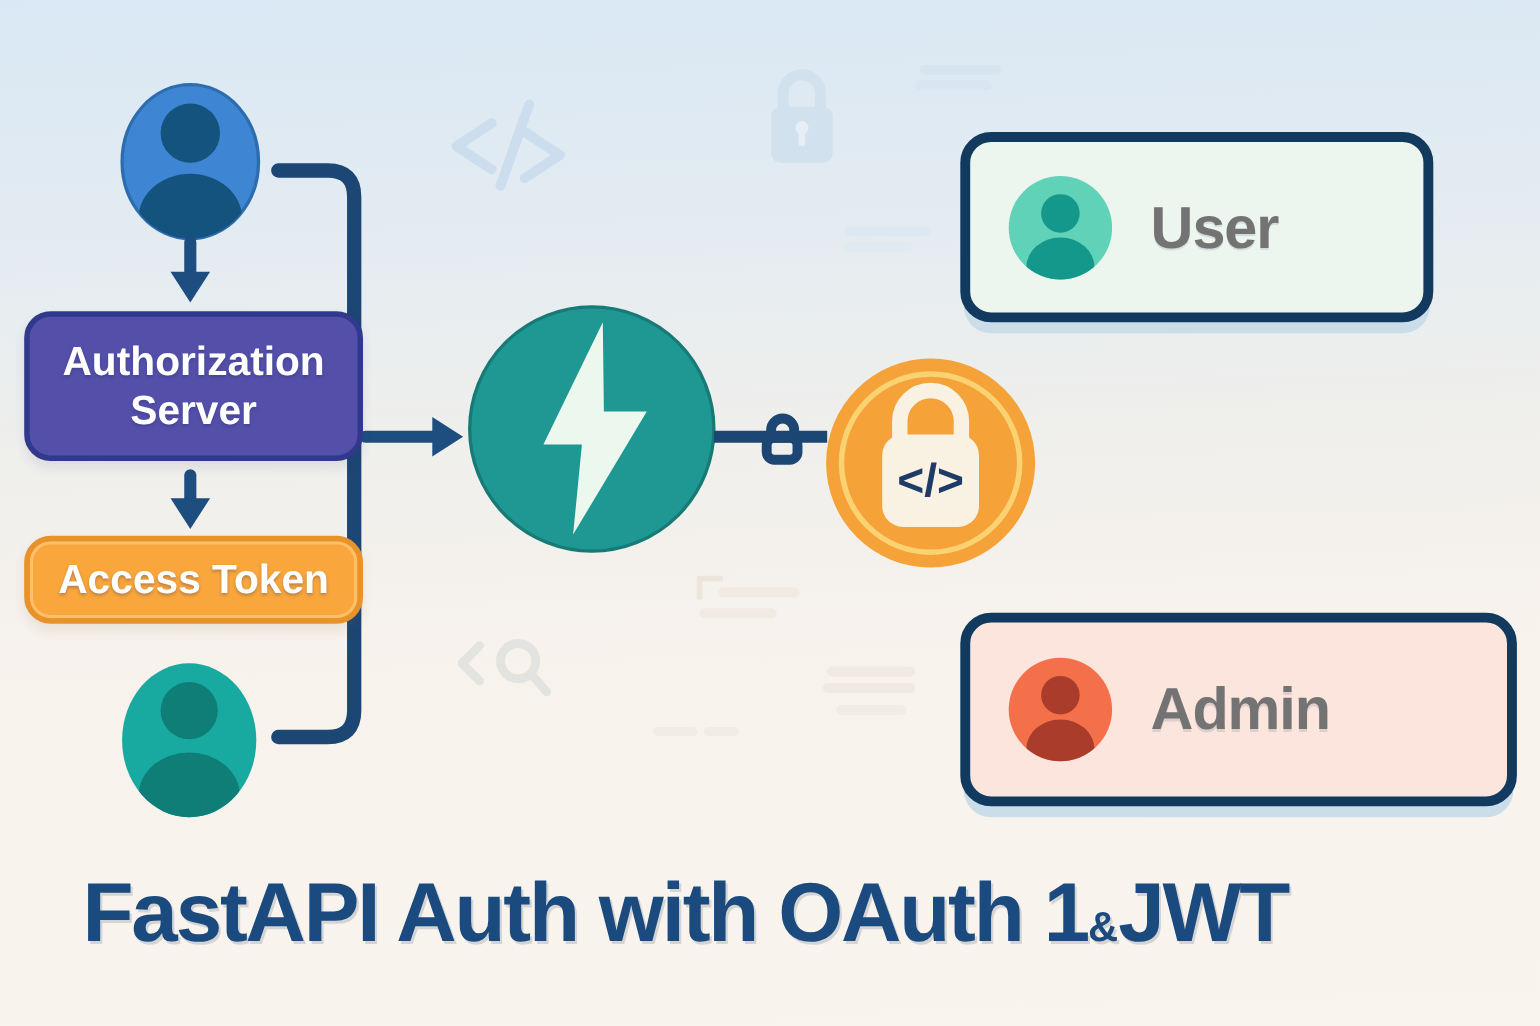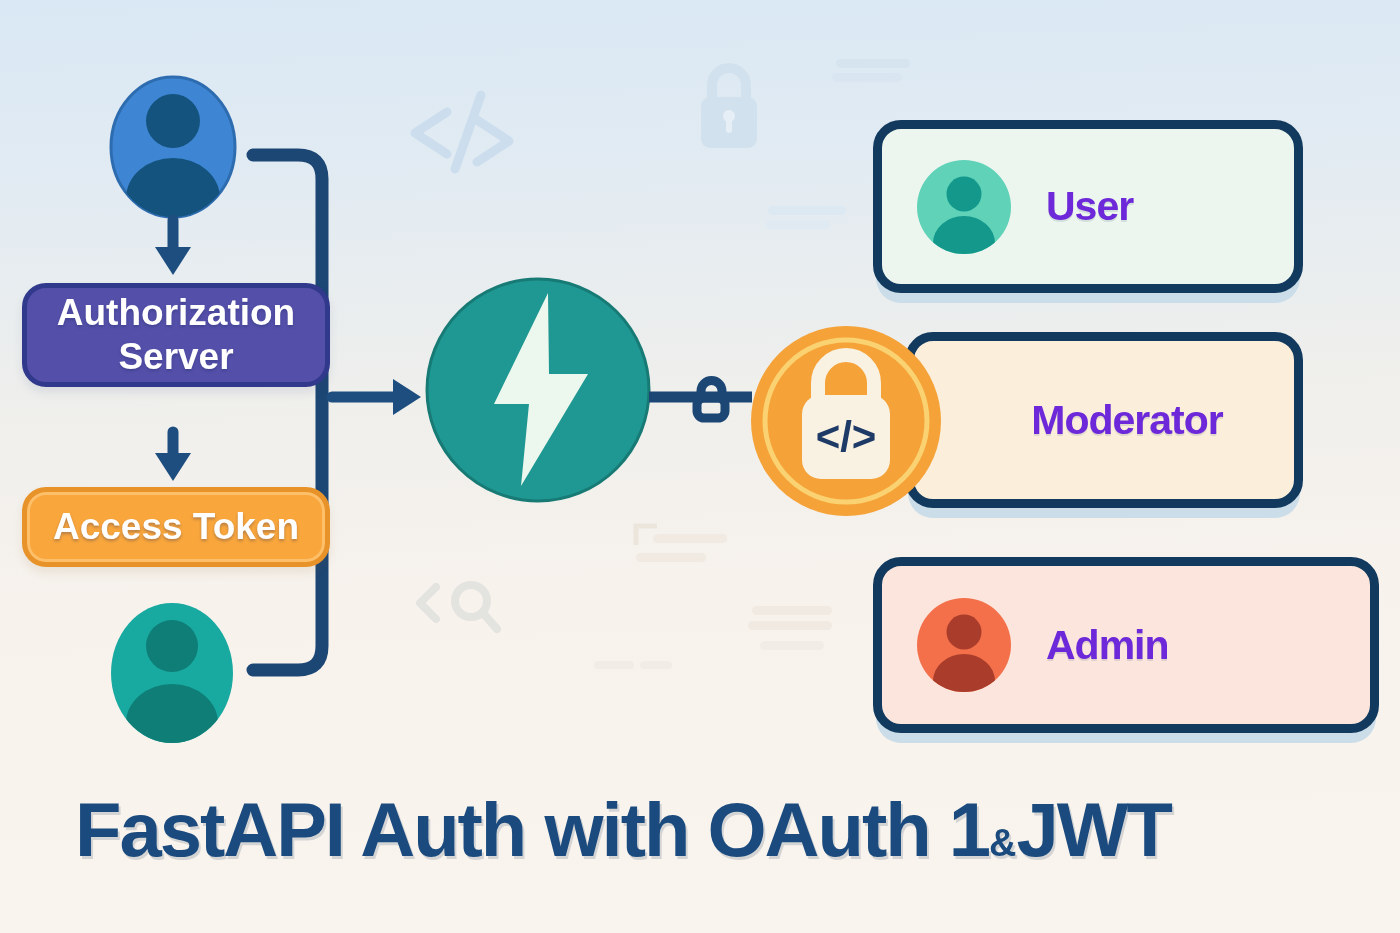--- a/index.html
+++ b/index.html
@@ -12,41 +12,41 @@
   }
   .layer{ position:absolute; left:0; top:0; z-index:1; }
 
   
   .flow-box{
     position:absolute; z-index:2; display:flex; align-items:center; justify-content:center;
     text-align:center; color:#ffffff; font-weight:700; line-height:1.18;
     text-shadow:0 2px 3px rgba(30,35,90,.30);
   }
   .auth-box{
-    left:22px; top:283px; width:308px; height:104px; font-size:37px;
+    left:22px; top:283px; width:308px; height:136px; font-size:37px;
     background:#5450aa; border:5px solid #31398c; border-radius:24px;
     box-shadow:0 6px 10px rgba(60,60,120,.10);
     padding:0 10px;
   }
   .token-box{
     left:22px; top:487px; width:308px; height:80px; font-size:37px;
     background:#f9a63c; border:5px solid #e8922a; border-radius:24px;
     box-shadow:inset 0 0 0 3px rgba(255,205,130,.65), 0 6px 10px rgba(140,100,40,.10);
   }
 
   
   .role-box{
     position:absolute; z-index:2; display:flex; align-items:center;
     border:9px solid #123a5e; border-radius:28px;
     box-shadow:0 13px 0 -3px #cbdde9;
   }
   .user-box { left:873px; top:120px; width:430px; height:173px; background:#edf6ee; padding-left:34px; gap:34px; }
   .moderator-box{ left:905px; top:332px; width:398px; height:176px; background:#fbeedb; justify-content:center; padding-left:46px; }
   .admin-box{ left:873px; top:557px; width:506px; height:176px; background:#fbe5dc; padding-left:34px; gap:34px; }
-  .role-label{ font-size:41px; font-weight:700; color:#6d28d9; letter-spacing:-1px; text-shadow:0 2px 0 rgba(20,50,90,.12); }
+  .role-label{ font-size:54px; font-weight:700; color:#737373; letter-spacing:-1px; text-shadow:0 2px 0 rgba(20,50,90,.12); }
   .role-avatar{ width:96px; height:96px; flex:0 0 auto; }
 
   
   .lock-badge{ position:absolute; left:746px; top:321px; width:200px; height:200px; z-index:3; }
 
   
   .title{
     position:absolute; z-index:2; left:75px; top:786px; white-space:nowrap;
     font-size:76px; font-weight:700; letter-spacing:-2px; color:#1b4b7e;
     text-shadow:2px 3px 0 rgba(20,50,90,.16);
@@ -171,23 +171,20 @@
         </defs>
       <circle cx="48" cy="48" r="47" fill="#5fd2b8"></circle>
       <g clip-path="url(#clipU)" fill="#13988b">
         <circle cx="48" cy="35" r="17.5"></circle>
         <ellipse cx="48" cy="84" rx="31" ry="27"></ellipse>
       </g>
     </svg>
     <span class="role-label">User</span>
   </div>
 
-  <div class="role-box moderator-box">
-    <span class="role-label">Moderator</span>
-  </div>
 
   <div class="role-box admin-box">
     <svg class="role-avatar" viewBox="0 0 96 96">
       <defs>
           <clipPath id="clipA">
             <circle cx="48" cy="48" r="47"></circle>
           </clipPath>
         </defs>
       <circle cx="48" cy="48" r="47" fill="#f3704a"></circle>
       <g clip-path="url(#clipA)" fill="#a93c2a">

